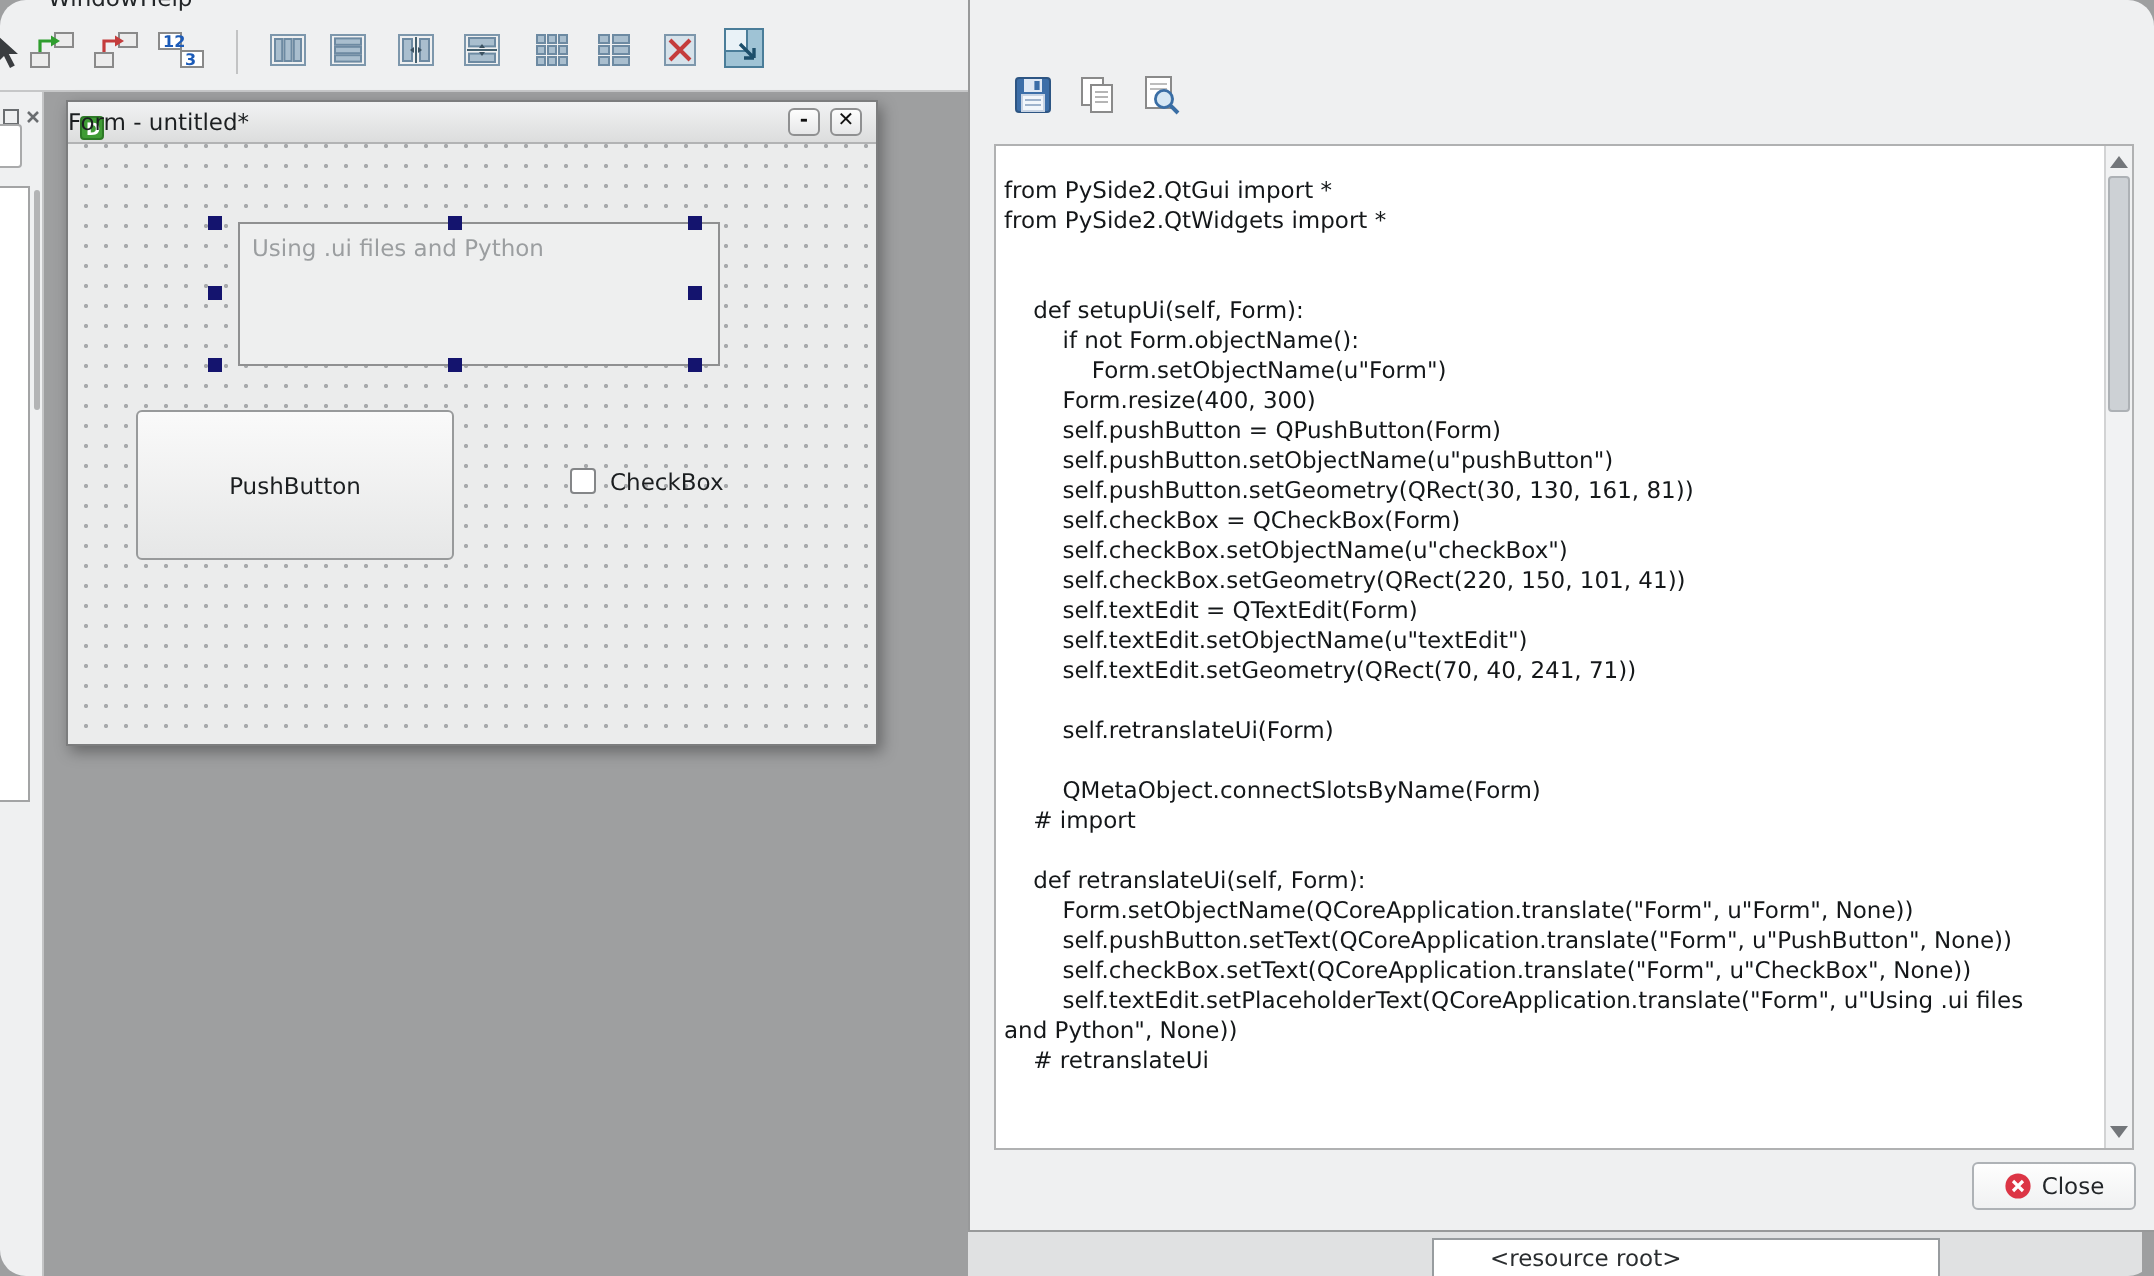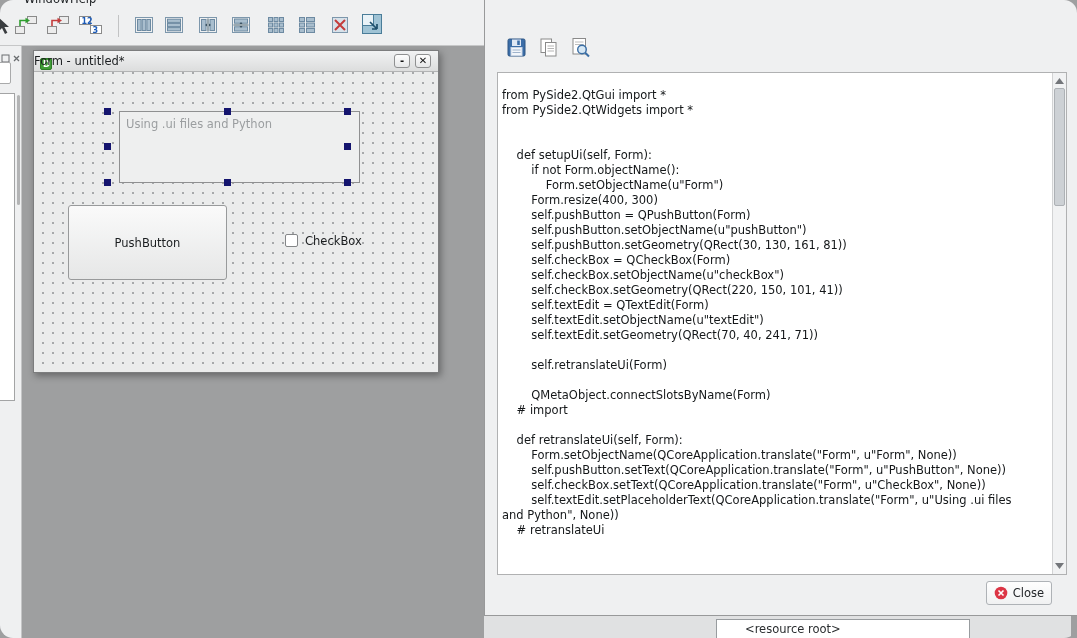--- a/index.html
+++ b/index.html
@@ -49,21 +49,21 @@
   .cd-icon{position:absolute;top:36px;width:23px;height:23px;}
   .cd-icon svg{width:100%;height:100%;display:block;}
   .cdi-save{left:20px;} .cdi-copy{left:52px;} .cdi-find{left:84px;}
   .code-area{position:absolute;left:12px;top:72px;width:570px;height:503px;background:#fff;border:1px solid #b0b1b2;}
   .code-lines{position:absolute;left:0;top:0;right:14px;bottom:0;padding:15px 2px 0 4px;overflow:hidden;}
   .code-line{height:15px;line-height:15px;font-size:11.5px;white-space:pre;color:#141719;}
   .vscroll{position:absolute;right:0;top:0;width:14px;height:100%;background:#f1f2f3;border-left:1px solid #d2d3d4;}
   .sb-arrow{position:absolute;left:0;width:13px;height:14px;display:flex;align-items:center;justify-content:center;}
   .sb-up{top:1px;} .sb-down{bottom:1px;}
   .sb-thumb{position:absolute;left:1px;top:15px;width:11px;height:118px;background:#cdd1d5;border:1px solid #adb1b5;border-radius:2px;}
-  .close-btn{position:absolute;left:501px;top:581px;width:66px;height:24px;border:1px solid #aeb2b6;border-radius:3px;background:linear-gradient(#fefefe,#f0f1f2);display:flex;align-items:center;justify-content:center;gap:5px;font-size:11.5px;color:#232629;font-family:inherit;}
+  .close-btn{position:absolute;left:501px;top:581px;width:82px;height:24px;border:1px solid #aeb2b6;border-radius:3px;background:linear-gradient(#fefefe,#f0f1f2);display:flex;align-items:center;justify-content:center;gap:5px;font-size:11.5px;color:#232629;font-family:inherit;}
   .close-ic{width:14px;height:14px;display:inline-block;}
 
   
   .bottom-strip{position:absolute;left:484px;top:616px;width:587px;height:22px;background:#e0e1e2;}
   .resource-box{position:absolute;left:232px;top:3px;width:254px;height:20px;background:#fff;border:1px solid #989c9f;display:flex;align-items:center;padding-left:28px;font-size:11.5px;color:#2a2d2f;}
 </style>
 </head>
 <body>
 
 <div id="screen">

